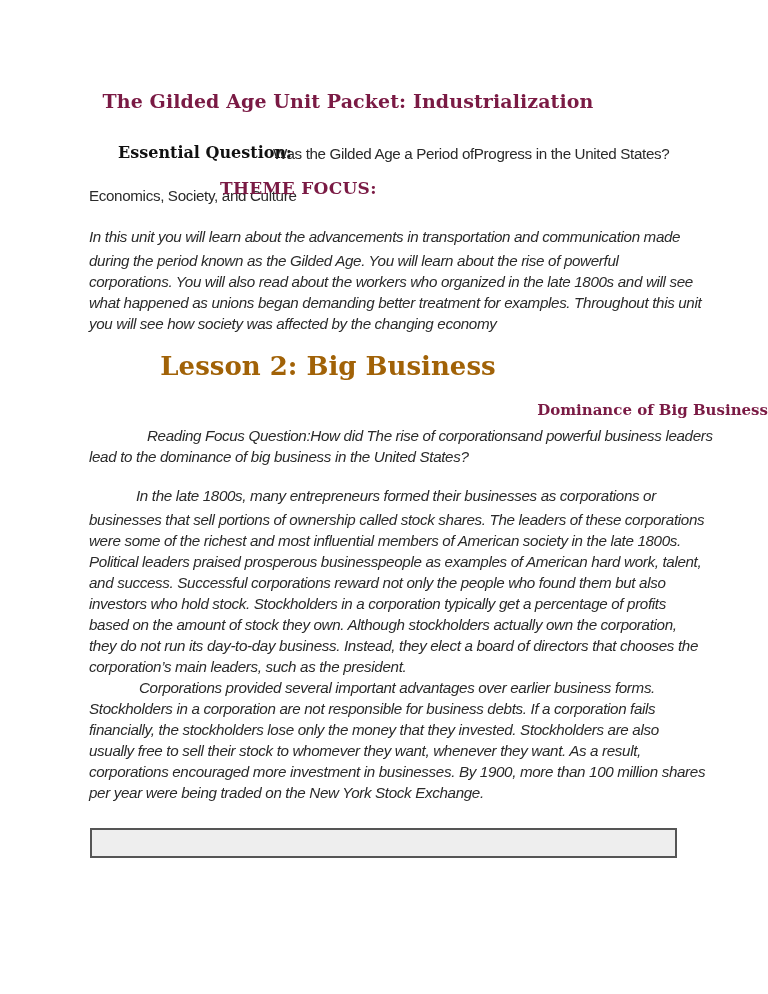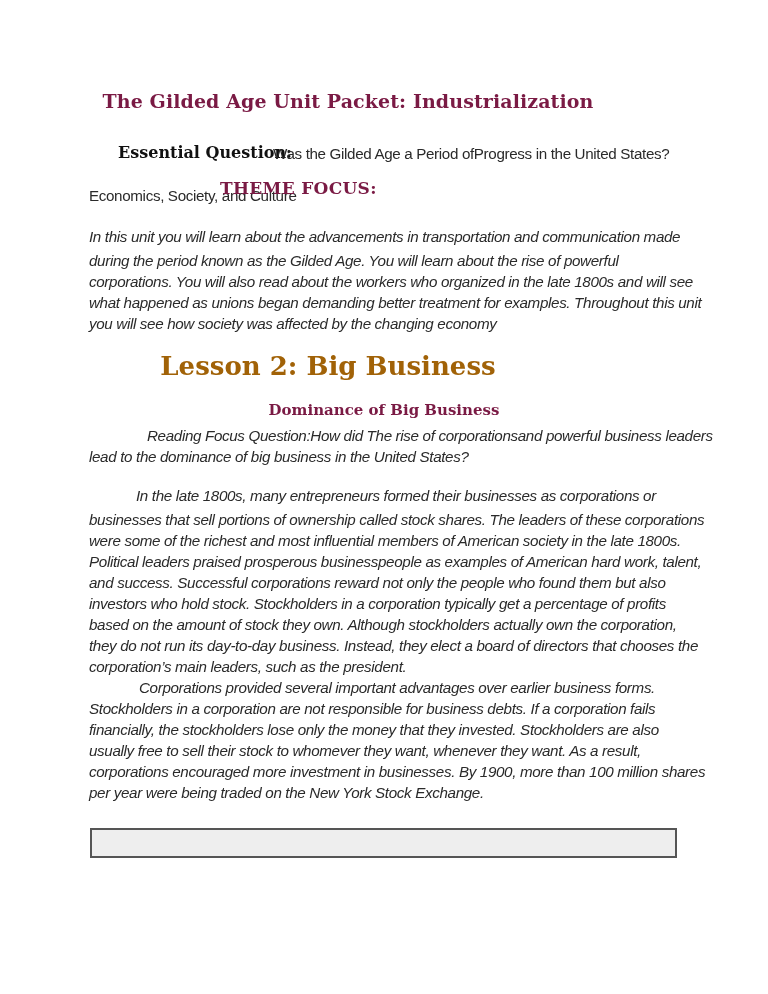--- a/index.html
+++ b/index.html
@@ -14,21 +14,21 @@
     letter-spacing: -0.35px;
     transform-origin: left top;
   }
   .maroon { color: #7a1a44; }
   .title { left: 0; width: 696px; text-align: center; top: 90px; font-size: 19px; letter-spacing: 0.1px; }
   .eq-label { left: 118px; top: 143px; font-size: 16px; color: #111; }
   .eq-text { left: 273px; top: 145px; }
   .theme-label { left: 220px; top: 178px; font-size: 17px; letter-spacing: 0.3px; }
   .theme-text { left: 89px; top: 187px; }
   .lesson { left: 0; width: 656px; text-align: center; top: 351px; font-size: 26px; color: #a16207; }
-  .dom { left: 0; width: 768px; text-align: center; top: 401px; font-size: 15px; }
+  .dom { left: 0; width: 768px; text-align: right; top: 401px; font-size: 15px; }
   .line { position: absolute; left: 89px; white-space: nowrap; font-style: italic; }
   .answer-box {
     position: absolute; left: 90px; top: 828px; width: 587px; height: 30px;
     background: #eeeeee; border: 2px solid #555555; box-sizing: border-box;
   }
 </style>
 </head>
 <body>
 
 <div class="page">

